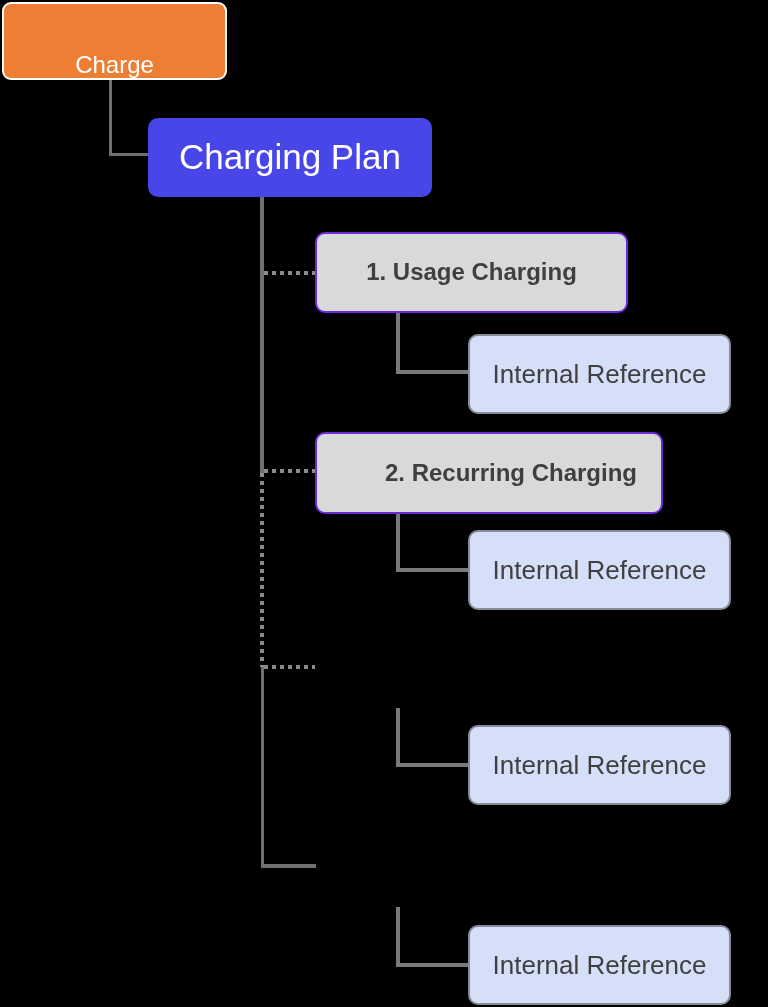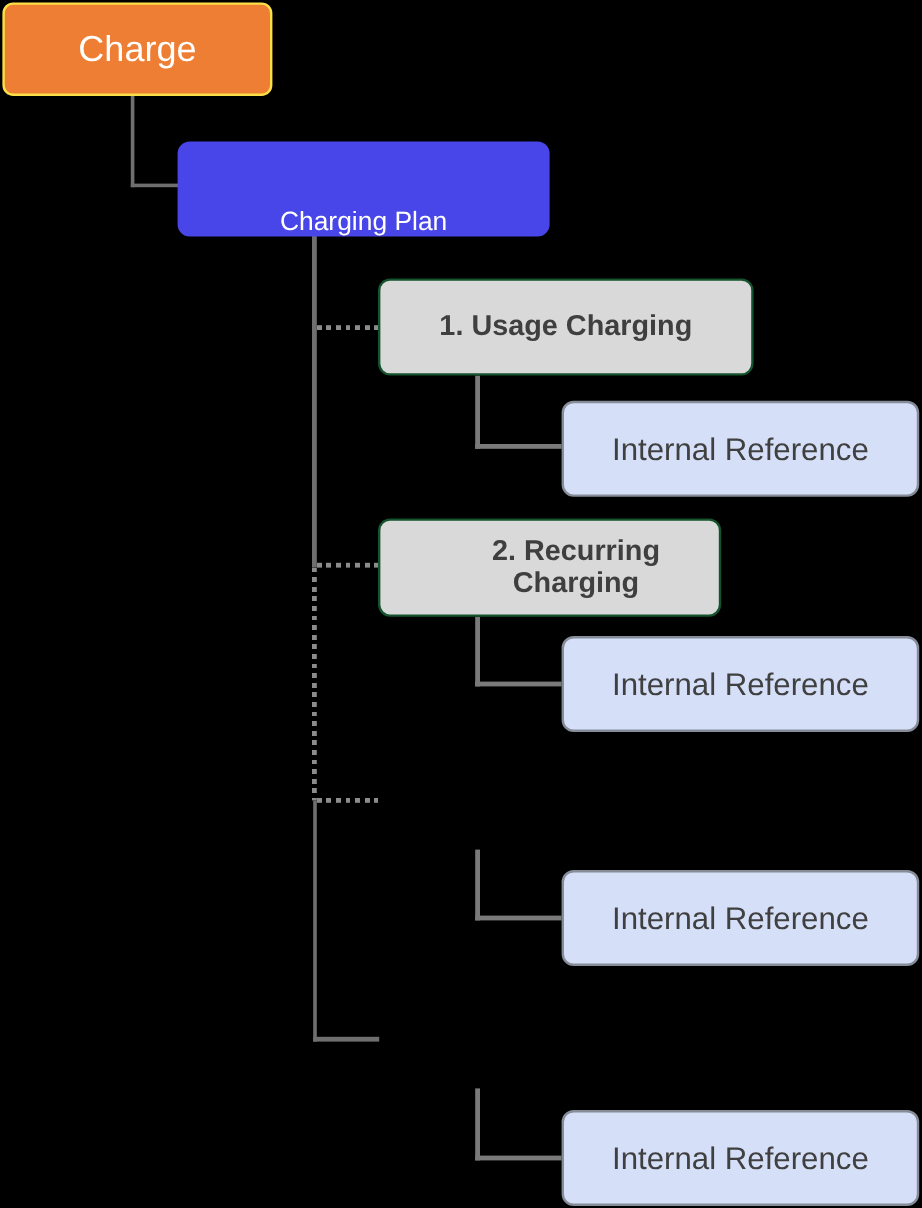--- a/index.html
+++ b/index.html
@@ -16,44 +16,44 @@
     display: flex;
     align-items: center;
     justify-content: center;
     border-radius: 10px;
     box-sizing: border-box;
     text-align: center;
     line-height: 1.1;
   }
   .root-node {
     left: 2px; top: 2px; width: 225px; height: 78px;
-    border: 2px solid #fde047;
+    border: 2px solid #ffffff;
     border-radius: 9px;
     color: #FFFFFF;
-    font-size: 30px;
+    font-size: 24px;
+    align-items: flex-end;
   }
   .plan-node {
-    left: 148px; top: 118px; width: 310px; height: 79px;
+    left: 148px; top: 118px; width: 284px; height: 79px;
     color: #FFFFFF;
-    font-size: 22px;
-    align-items: flex-end;
+    font-size: 35px;
   }
   .charge-node {
     left: 315px;
-    border: 2px solid #14532d;
+    border: 2px solid #6d28d9;
     color: #3F3F3F;
     font-weight: bold;
     font-size: 24px;
   }
   .b1 { top: 232px; width: 313px; height: 81px; }
-  .b2 { top: 432px; width: 286px; height: 82px; padding-left: 44px; }
+  .b2 { top: 432px; width: 348px; height: 82px; padding-left: 44px; }
   .b3 { top: 626px; width: 310px; height: 82px; }
   .b4 { top: 824px; width: 308px; height: 83px; }
   .ref-node {
-    left: 468px; width: 298px; height: 80px;
+    left: 468px; width: 263px; height: 80px;
     border: 2px solid #868D99;
     color: #404040;
     font-size: 26px;
   }
   .r1 { top: 334px; }
   .r2 { top: 530px; }
   .r3 { top: 725px; }
   .r4 { top: 925px; }
 
   .line { position: absolute; background: #6F6F6F; }

